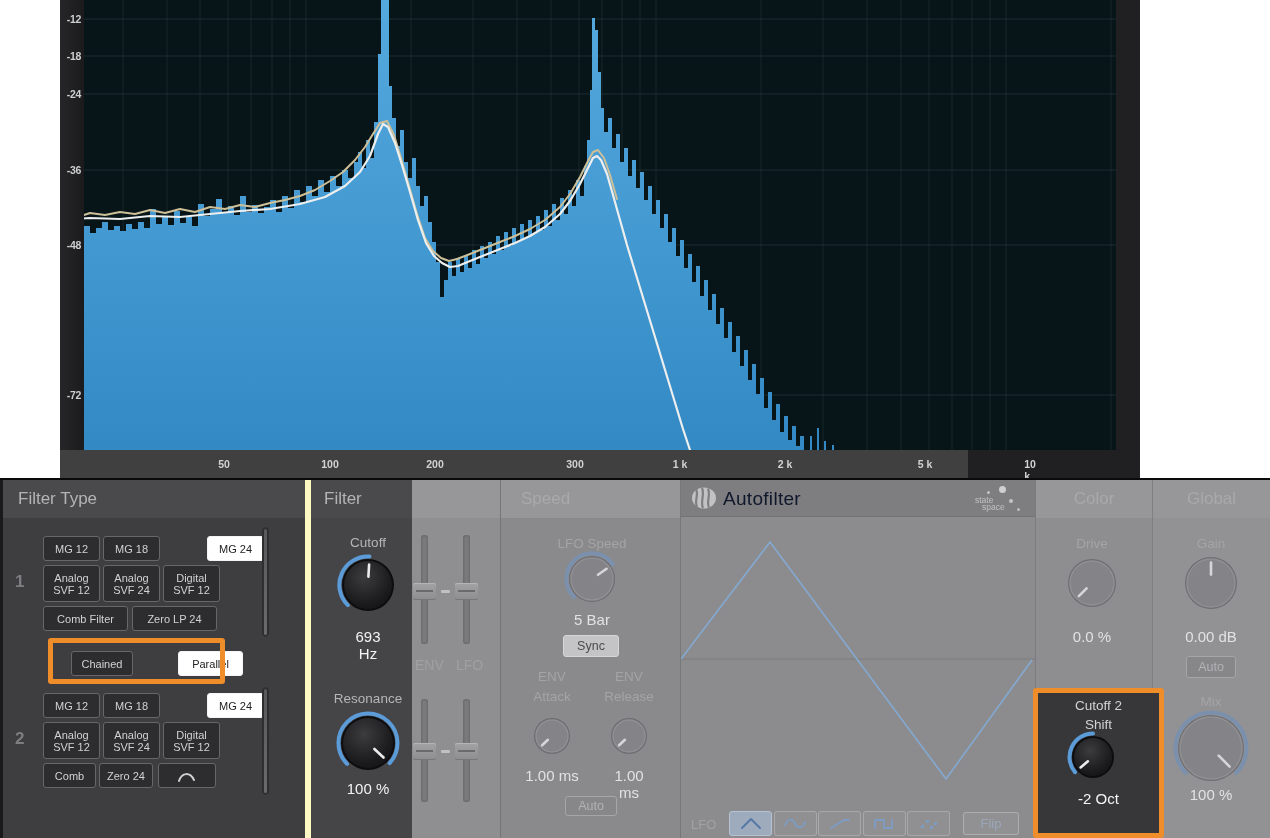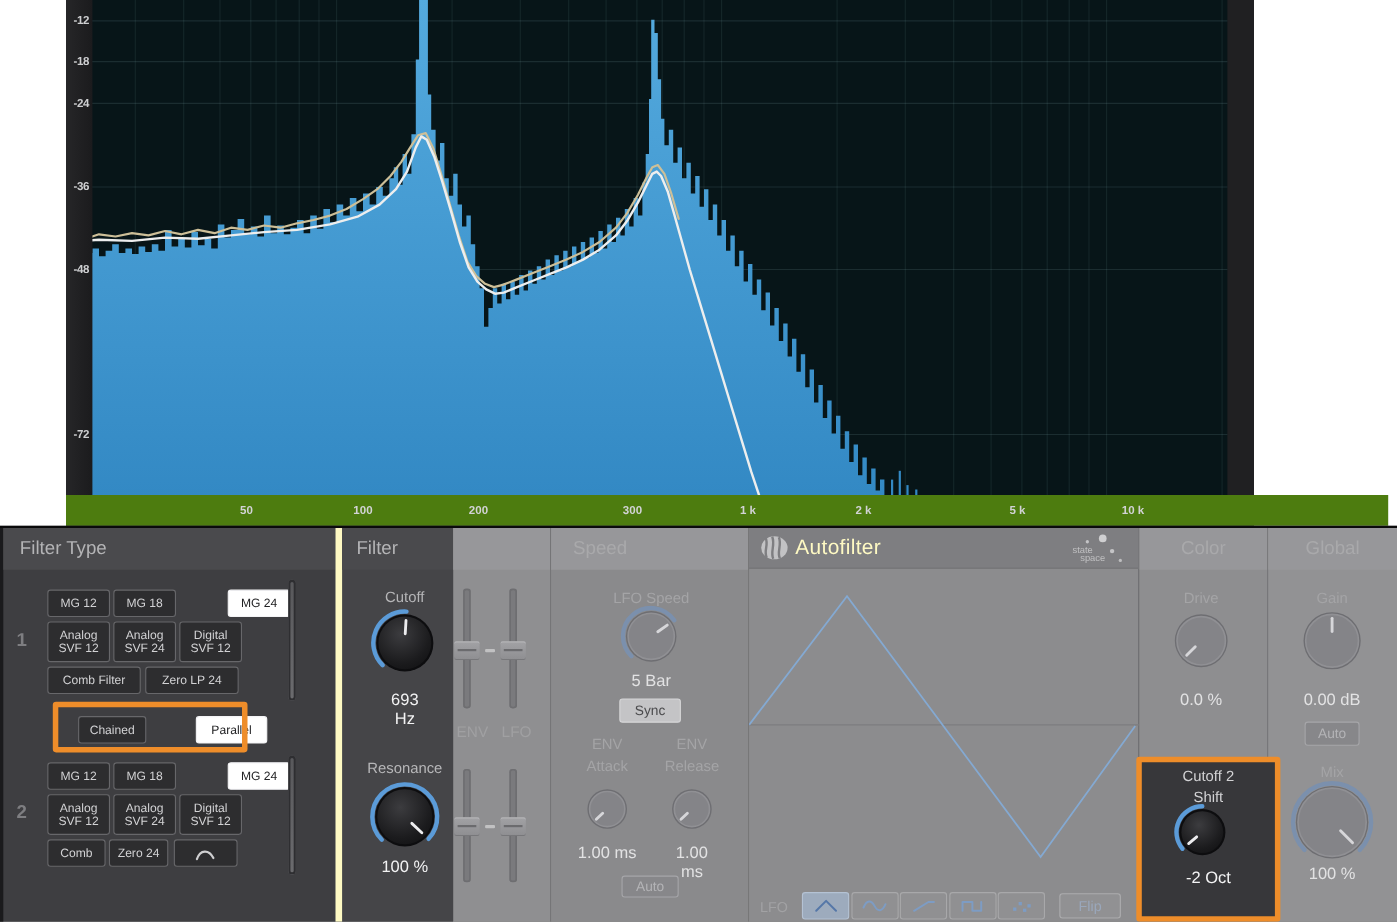--- a/index.html
+++ b/index.html
@@ -4,21 +4,21 @@
 <style>
   * { box-sizing: border-box; margin: 0; padding: 0; }
   html,body { width:1270px; height:838px; background:#ffffff; font-family:"Liberation Sans",sans-serif; }
   #root { position:absolute; left:0; top:0; width:1270px; height:838px; overflow:hidden; }
   .abs { position:absolute; }
 
   
   .spectrum { left:60px; top:0; width:1080px; height:478px; background:#202022; }
   .gutter { left:0; top:0; width:24px; height:450px; background:linear-gradient(90deg,#262628,#1b1b1d); }
   .dbl { position:absolute; right:3px; font-size:10.5px; font-weight:bold; color:#cdced0; transform:translateY(-50%); letter-spacing:-0.3px;}
-  .freqstrip { left:0; top:450px; width:1202px; height:28px; background:#4d7c0f; }
+  .freqstrip { left:0; top:450px; width:908px; height:28px; background:#404040; }
   .fl { position:absolute; top:8px; font-size:10.5px; font-weight:bold; color:#d2d3d5; transform:translateX(-50%); }
 
   
   .panel { left:0; top:478px; width:1270px; height:360px; background:#3f3f42; border-top:2px solid #0a0a0b; }
   .col { position:absolute; top:0; height:358px; }
   .col-header { position:absolute; left:0; top:0; width:100%; height:38px; }
   .hdr-title { position:absolute; top:9px; font-size:17px; }
   .active-hdr { background:#4a4a4d; color:#b4b4b6; }
   .dim-hdr { background:#97979a; color:#a9a9ab; }
 
@@ -46,21 +46,21 @@
   .lab-dim { color:#a4a4a6; }
   .val-dim { color:#e2e2e3; }
   .knob { position:absolute; transform:translate(-50%,-50%); }
 
   .smallbtn { position:absolute; border-radius:3px; font-size:12.5px; display:flex; align-items:center; justify-content:center; }
   .sync-on  { background:#c4c4c6; color:#4c4c4e; border:1px solid #d6d6d8; }
   .auto-off { background:#87878a; color:#b3b3b6; border:1px solid #a6a6a9; }
 
   
   .af-hdr { background:#7e7e81; border-bottom:1px solid #737376; }
-  .af-title { position:absolute; left:42px; top:8px; font-size:19px; color:#fef9c3; letter-spacing:0.3px; }
+  .af-title { position:absolute; left:42px; top:8px; font-size:19px; color:#0f172a; letter-spacing:0.3px; }
   .ss-logo { position:absolute; right:14px; top:4px; width:52px; height:30px; color:#c0c0c2; font-size:8.5px; line-height:8px; }
   .lfo-row-label { position:absolute; font-size:13px; color:#a2a2a4; }
   .wave-btn { position:absolute; border:1px solid rgba(255,255,255,0.22); border-radius:3px;
               background:rgba(255,255,255,0.04); display:flex; align-items:center; justify-content:center; }
   .wave-btn.sel { background:#9dabbd; border-color:#b4c2d4; }
   .flip-btn { position:absolute; border:1px solid rgba(255,255,255,0.25); border-radius:3px;
               background:rgba(255,255,255,0.05); color:#9aa7bb; font-size:13px;
               display:flex; align-items:center; justify-content:center; }
 
   

